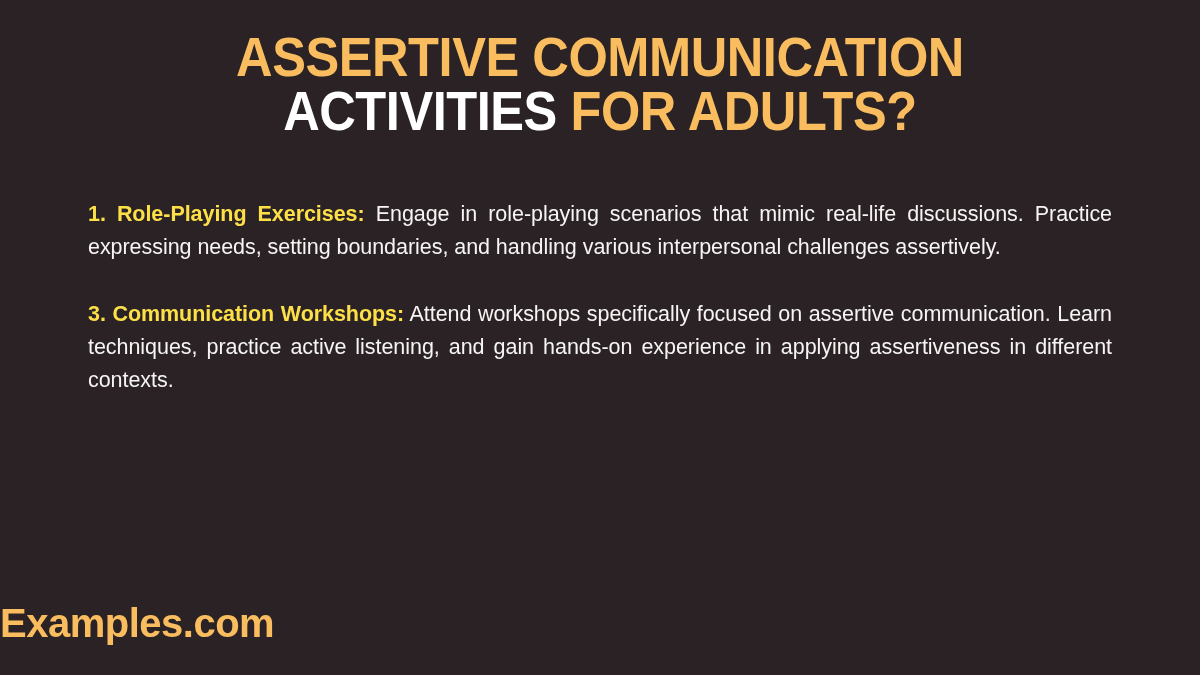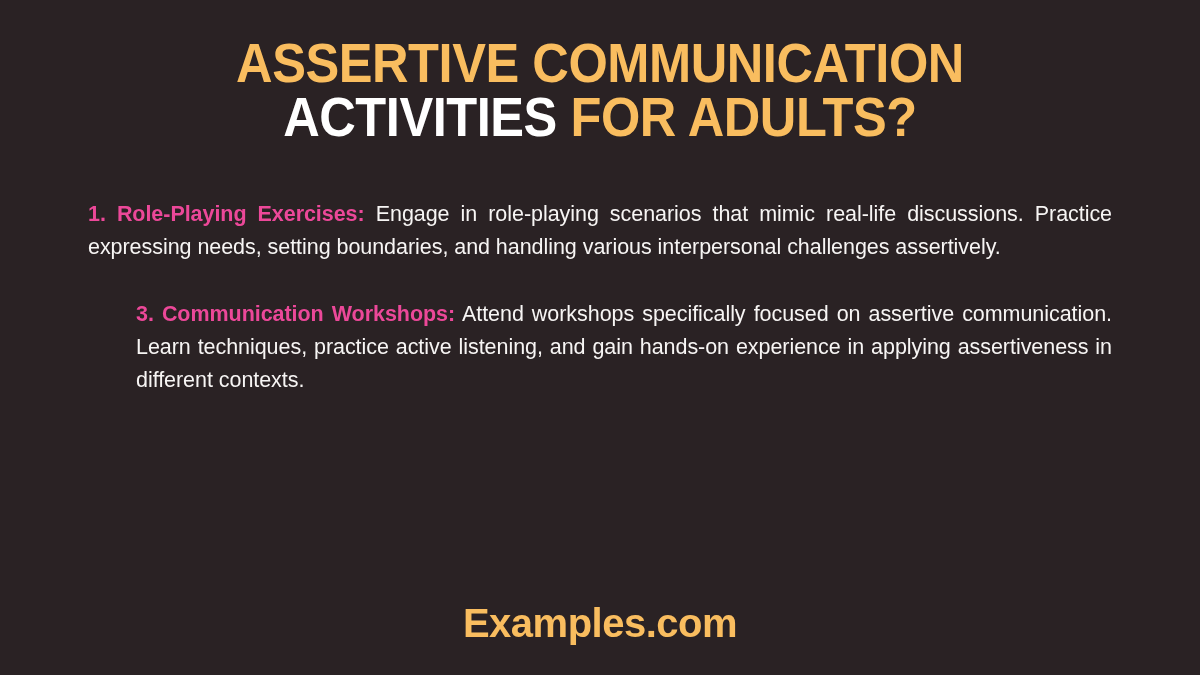--- a/index.html
+++ b/index.html
@@ -20,21 +20,21 @@
     width: 1200px;
     height: 675px;
     background: #2a2224;
     box-sizing: border-box;
   }
 
   
   .title-block {
     position: absolute;
     left: 0;
-    top: 36px;
+    top: 30px;
     width: 1200px;
     text-align: center;
   }
   .title-line {
     font-family: "Liberation Sans", sans-serif;
     font-weight: bold;
     font-size: 55px;
     line-height: 54px;
     letter-spacing: -0.5px;
     white-space: nowrap;
@@ -54,34 +54,34 @@
   }
   .para {
     font-size: 21.5px;
     line-height: 33px;
     color: #f7f5f4;
     text-align: justify;
     text-justify: inter-word;
     margin: 0 0 34px 0;
     letter-spacing: -0.05px;
   }
-  .para:last-child { margin-bottom: 0; margin-left: 48px; }
+  .para:last-child { margin-bottom: 0; }
   .para-label {
-    color: #ec4899;
+    color: #fde047;
     font-weight: bold;
   }
   .para-text { color: #f7f5f4; }
 
   
   .brand {
     position: absolute;
     left: 0;
     top: 600px;
     width: 1200px;
-    text-align: center;
+    text-align: left;
     font-family: "Liberation Sans", sans-serif;
     font-weight: bold;
     font-size: 40px;
     line-height: 46px;
     color: #f9bd5f;
     letter-spacing: -0.5px;
   }
 </style>
 </head>
 <body>

